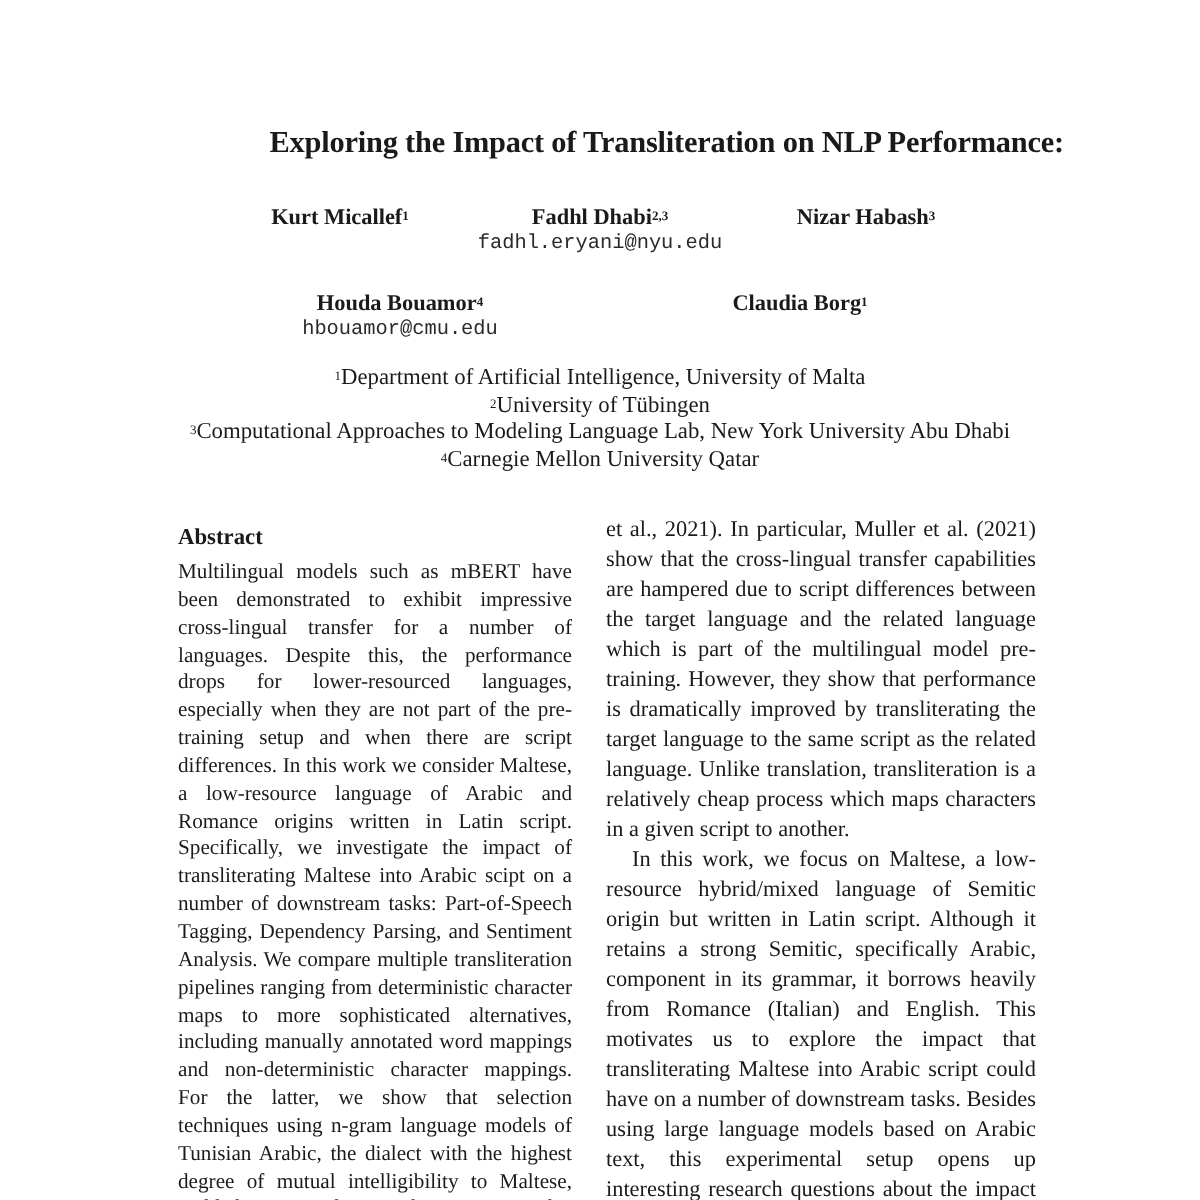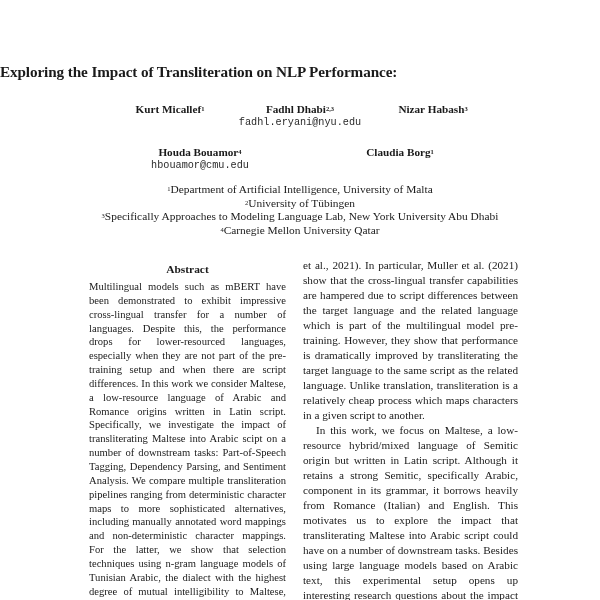--- a/index.html
+++ b/index.html
@@ -2,40 +2,40 @@
 <html><head>
   <meta charset="utf-8">
   <style>
     html, body { margin: 0; padding: 0; background: #ffffff; }
     body {
       width: 600px; height: 600px; overflow: hidden; position: relative;
       font-family: "Liberation Serif", serif; color: #1a1a1a;
     }
     .title {
       position: absolute; left: 0; width: 532px; top: 63px;
-      text-align: left; font-weight: bold; font-size: 15.2px; line-height: 17.5px;
+      text-align: right; font-weight: bold; font-size: 15.2px; line-height: 17.5px;
       letter-spacing: -0.1px;
     }
     .author {
       position: absolute; text-align: center; width: 200px;
     }
     .author .name { font-weight: bold; font-size: 11.2px; line-height: 13px; }
     .author .email { font-family: "Liberation Mono", monospace; font-size: 10.2px; line-height: 14px; color: #2a2a2a; }
     sup { font-size: 6.5px; vertical-align: top; position: relative; top: -1px; }
     .affils {
       position: absolute; left: 0; width: 600px; top: 183px;
       text-align: center; font-size: 11.4px; line-height: 13.6px;
     }
     .col {
       position: absolute; top: 262px;
       font-size: 10.6px; line-height: 13.85px; text-align: justify;
     }
     .col.left { left: 89px; width: 197px; }
     .col.right { left: 303px; width: 215px; top: 258px; font-size: 11.2px; line-height: 15.0px; }
-    .abs-head { text-align: center; font-weight: bold; font-size: 11.4px; line-height: 14px; margin-bottom: 4px; }
+    .abs-head { text-align: left; font-weight: bold; font-size: 11.4px; line-height: 14px; margin-bottom: 4px; }
     .col p { margin: 0; }
     .indent { text-indent: 13px; }
   </style>
 </head>
 <body>
 
 <div class="title">
   <div>Exploring the Impact of Transliteration on NLP Performance:</div>
 </div>
 
@@ -53,21 +53,21 @@
   <div class="name"><span>Houda Bouamor</span><sup>4</sup></div>
   <div class="email">hbouamor@cmu.edu</div>
 </div>
 <div class="author" style="left:300px; top:146px;">
   <div class="name"><span>Claudia Borg</span><sup>1</sup></div>
 </div>
 
 <div class="affils">
   <div><sup>1</sup><span>Department of Artificial Intelligence, University of Malta</span></div>
   <div><sup>2</sup><span>University of Tübingen</span></div>
-  <div><sup>3</sup><span>Specifically Approaches to Modeling Language Lab, New York University Abu Dhabi</span></div>
+  <div><sup>3</sup><span>Computational Approaches to Modeling Language Lab, New York University Abu Dhabi</span></div>
   <div><sup>4</sup><span>Carnegie Mellon University Qatar</span></div>
 </div>
 
 <div class="col left">
   <div class="abs-head">Abstract</div>
   <p>Multilingual models such as mBERT have been demonstrated to exhibit impressive cross-lingual transfer for a number of languages. Despite this, the performance drops for lower-resourced languages, especially when they are not part of the pre-training setup and when there are script differences. In this work we consider Maltese, a low-resource language of Arabic and Romance origins written in Latin script. Specifically, we investigate the impact of transliterating Maltese into Arabic scipt on a number of downstream tasks: Part-of-Speech Tagging, Dependency Parsing, and Sentiment Analysis. We compare multiple transliteration pipelines ranging from deterministic character maps to more sophisticated alternatives, including manually annotated word mappings and non-deterministic character mappings. For the latter, we show that selection techniques using n-gram language models of Tunisian Arabic, the dialect with the highest degree of mutual intelligibility to Maltese, yield better results on downstream tasks. Moreover, our experiments highlight that the use of an Arabic pre-trained model paired with transliteration outperforms mBERT. Overall, our results show that transliterating Maltese can be considered an option to</p>
 </div>
 
 <div class="col right">
   <p>et al., 2021). In particular, Muller et al. (2021) show that the cross-lingual transfer capabilities are hampered due to script differences between the target language and the related language which is part of the multilingual model pre-training. However, they show that performance is dramatically improved by transliterating the target language to the same script as the related language. Unlike translation, transliteration is a relatively cheap process which maps characters in a given script to another.</p>

